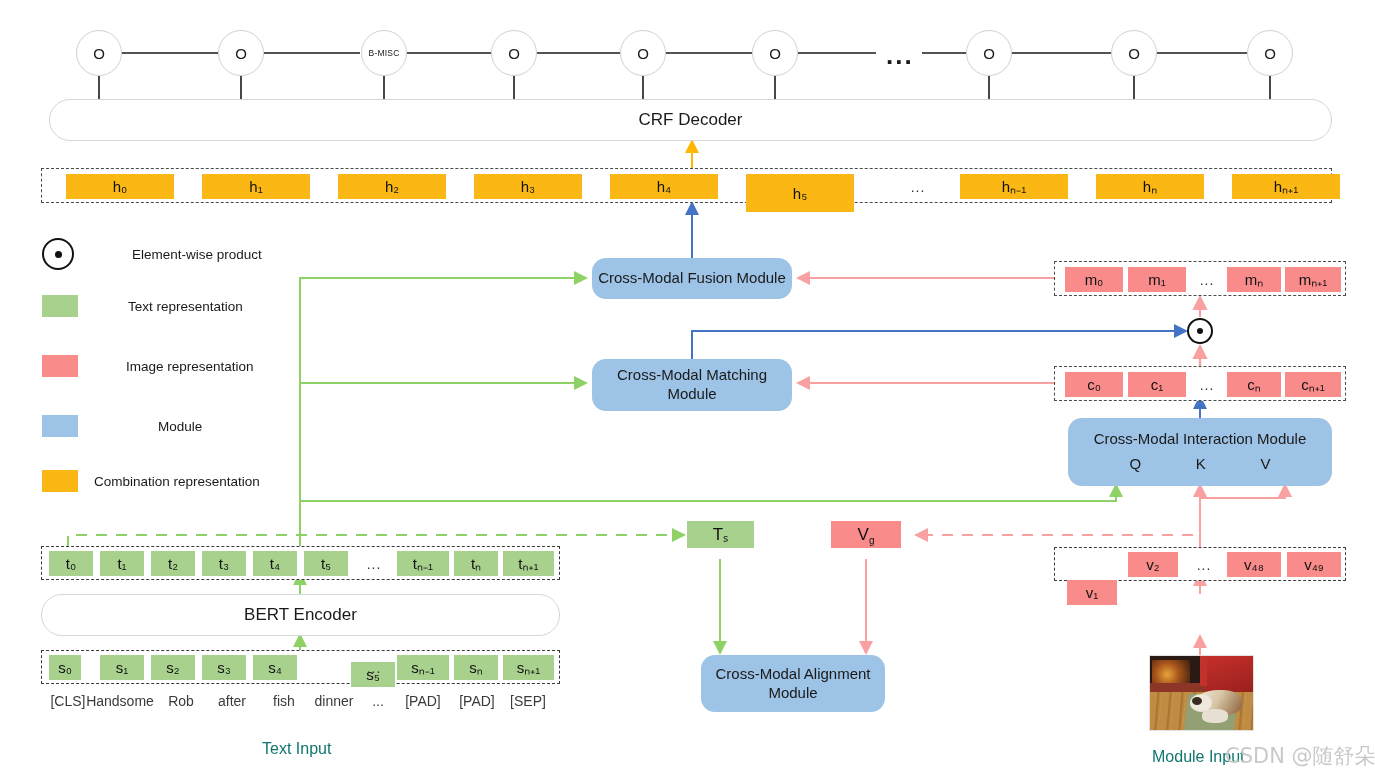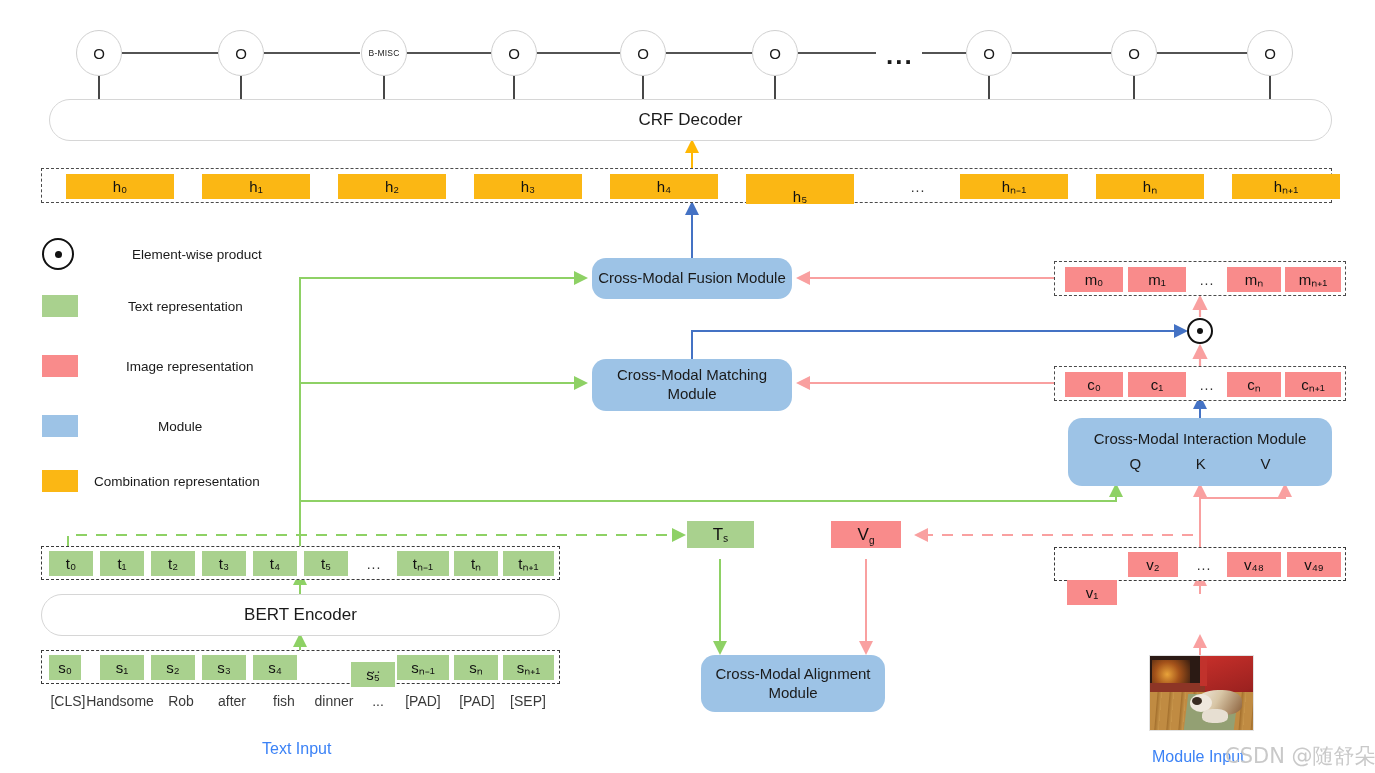--- a/index.html
+++ b/index.html
@@ -87,21 +87,21 @@
 
   
   .op-circle{
     width:26px;height:26px;border-radius:50%;
     border:2.2px solid #111;background:#fff;
     display:flex;align-items:center;justify-content:center;z-index:4;
   }
   .op-circle .dot{width:6px;height:6px;border-radius:50%;background:#111;}
 
   
-  .caption{font-size:16px;color:#3b82f6;white-space:nowrap;}
+  .caption{font-size:16px;color:#0f766e;white-space:nowrap;}
   .word-label{
     position:absolute;font-size:14px;color:#3a3a3a;
     text-align:center;white-space:nowrap;
   }
 
   
   .photo{
     position:absolute;overflow:hidden;border:1px solid #e2e2e2;
     background:#2a1410;z-index:3;
   }
@@ -243,21 +243,21 @@
       </div>
     <div class="chip gold" style="left:296px;top:5px;width:108px;height:25px;">
         <span>h₂</span>
       </div>
     <div class="chip gold" style="left:432px;top:5px;width:108px;height:25px;">
         <span>h₃</span>
       </div>
     <div class="chip gold" style="left:568px;top:5px;width:108px;height:25px;">
         <span>h₄</span>
       </div>
-    <div class="chip gold" style="left:704px;top:5px;width:108px;height:30px;align-items:flex-end;">
+    <div class="chip gold" style="left:704px;top:5px;width:108px;height:38px;">
         <span>h₅</span>
       </div>
     <div class="dots-mini" style="left:840px;top:5px;width:72px;height:25px;">
         <span>...</span>
       </div>
     <div class="chip gold" style="left:918px;top:5px;width:108px;height:25px;">
         <span>hₙ₋₁</span>
       </div>
     <div class="chip gold" style="left:1054px;top:5px;width:108px;height:25px;">
         <span>hₙ</span>

